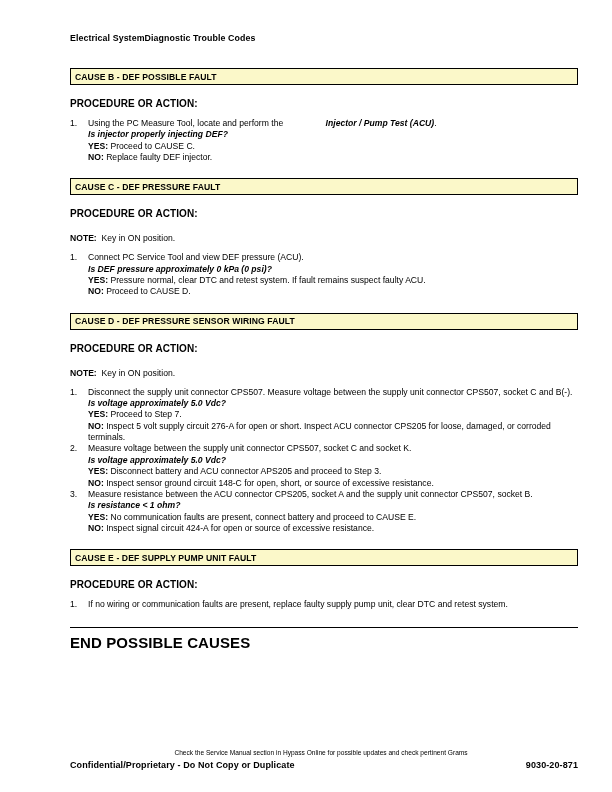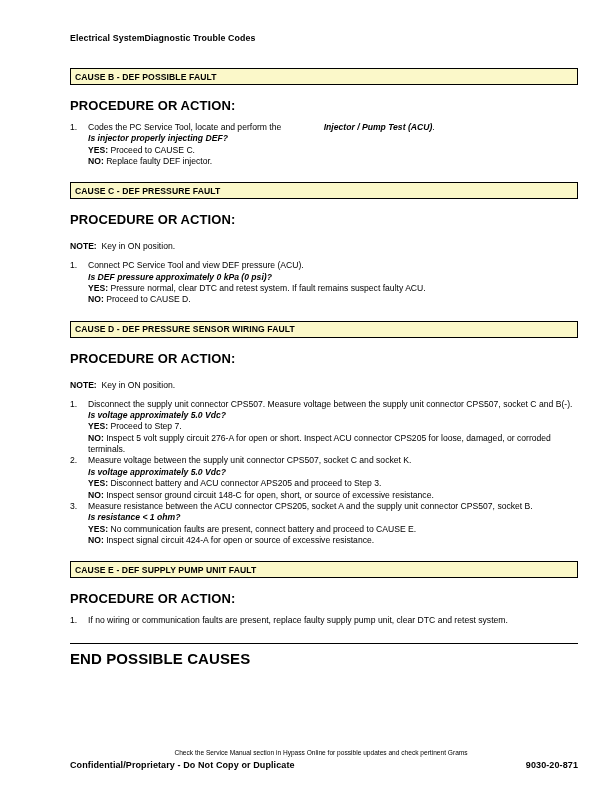--- a/index.html
+++ b/index.html
@@ -52,21 +52,21 @@
     font-size: 8.6px;
     font-weight: bold;
     letter-spacing: 0.1px;
   }
 
   .section {
     margin-bottom: 0;
   }
 
   .proc-label {
-    font-size: 13px;
+    font-size: 10px;
     font-weight: bold;
     margin-top: 13px;
     letter-spacing: 0.1px;
   }
 
   .note-line {
     font-size: 8.6px;
     margin-top: 14px;
   }
   .note-line .note-key {
@@ -151,21 +151,21 @@
     <span>Diagnostic Trouble Codes</span>
   </div>
 
   <div class="content" id="body-root">
       <div class="section">
         <div class="cause-banner">CAUSE B - DEF POSSIBLE FAULT</div>
         <div class="proc-label">PROCEDURE OR ACTION:</div>
         <ol class="steps">
           <li>
             <span class="num">1.</span>
-            <span class="step-line"><span>Codes the PC Service Tool, locate and perform the </span><span class="bi">Injector / Pump Test (ACU)</span><span>.</span></span>
+            <span class="step-line"><span>Using the PC Measure Tool, locate and perform the </span><span class="bi">Injector / Pump Test (ACU)</span><span>.</span></span>
             <span class="q-line">Is injector properly injecting DEF?</span>
             <span class="ans-line"><span class="ans-key">YES:</span> <span>Proceed to CAUSE C.</span></span>
             <span class="ans-line"><span class="ans-key">NO:</span> <span>Replace faulty DEF injector.</span></span>
           </li>
         </ol>
       </div>
       <div class="section">
         <div class="cause-banner">CAUSE C - DEF PRESSURE FAULT</div>
         <div class="proc-label">PROCEDURE OR ACTION:</div>
         <div class="note-line"><span class="note-key">NOTE:</span>&nbsp;&nbsp;<span>Key in ON position.</span></div>

